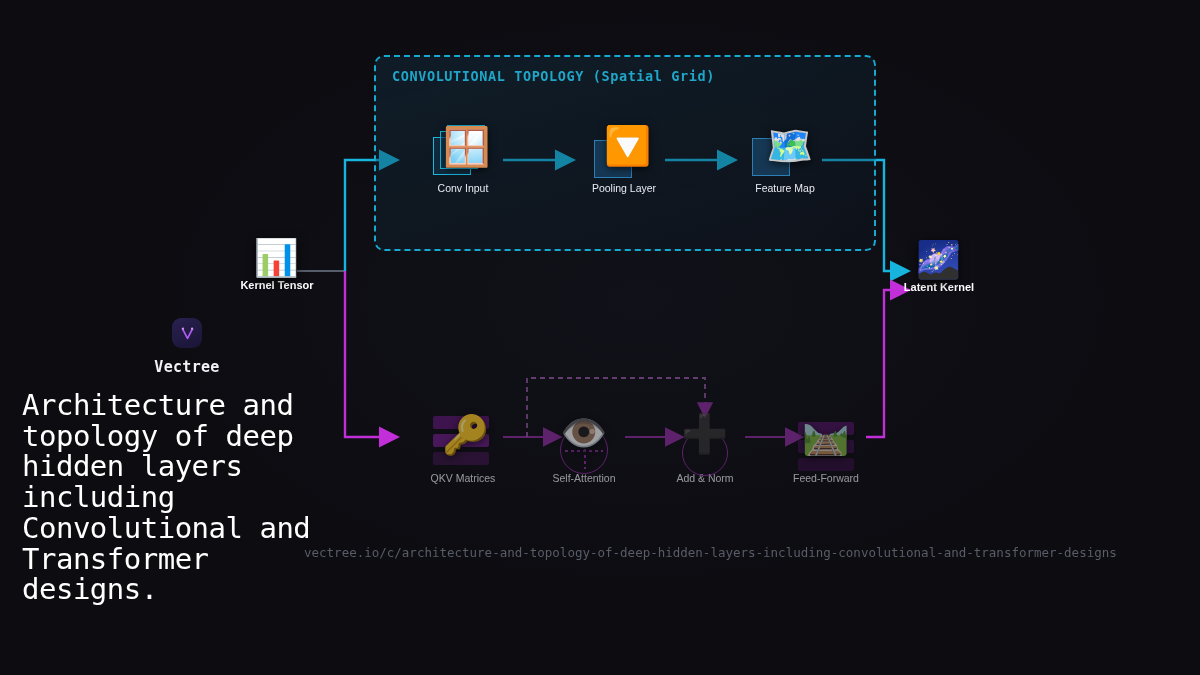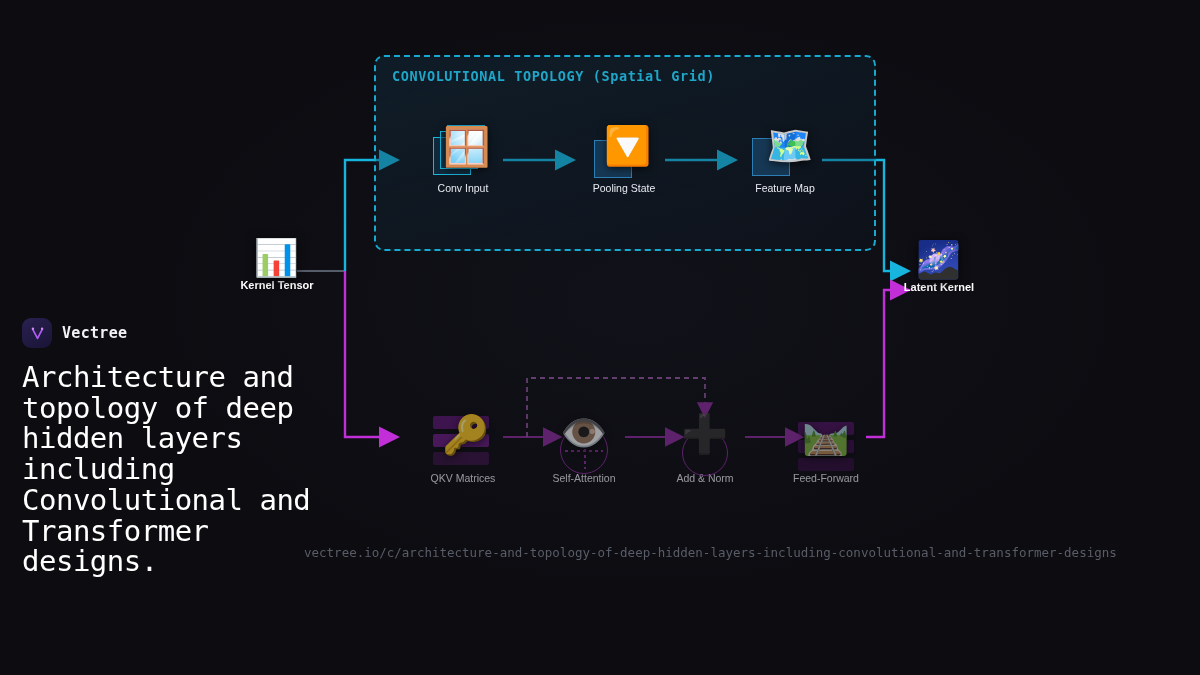--- a/index.html
+++ b/index.html
@@ -109,21 +109,21 @@
   }
 
   
   .endpoint { position: absolute; text-align: center; z-index: 5; width: 110px; }
   .endpoint .glyph { font-size: 36px; line-height:1;
     filter: drop-shadow(0 2px 5px rgba(0,0,0,0.7)); }
   .endpoint .label { margin-top: 3px; font-size: 11px; font-weight: 700; color: #ffffff; }
 
   
   #copy { position: absolute; left: 22px; top: 318px; z-index: 6; width: 330px; }
-  .brand { display: flex; align-items: center; gap: 10px; }
+  .brand { display: flex; align-items: center; gap: 10px; flex-direction: column; }
   .brand-badge {
     width: 30px; height: 30px; border-radius: 9px;
     background: linear-gradient(150deg, #2a2150 0%, #191436 100%);
     display: flex; align-items: center; justify-content: center;
     flex: 0 0 auto;
   }
   .brand-name {
     font-family: "DejaVu Sans Mono", monospace;
     font-size: 15px; font-weight: 700; color: #f2f2f6;
     letter-spacing: 0.3px;
@@ -205,21 +205,21 @@
       <span class="glyph" style="margin-left:8px;margin-top:-4px;">🪟</span>
     </div>
     <div class="label">Conv Input</div>
   </div>
 
   <div class="node" style="left:572px; top:118px;">
     <div class="art">
       <div class="sq-plain" style="left:22px; top:22px;"></div>
       <span class="glyph" style="margin-left:8px;margin-top:-6px;">🔽</span>
     </div>
-    <div class="label">Pooling State</div>
+    <div class="label">Pooling Layer</div>
   </div>
 
   <div class="node" style="left:733px; top:118px;">
     <div class="art">
       <div class="sq-plain" style="left:19px; top:20px;"></div>
       <span class="glyph" style="margin-left:10px;margin-top:-6px;">🗺️</span>
     </div>
     <div class="label">Feature Map</div>
   </div>
 

